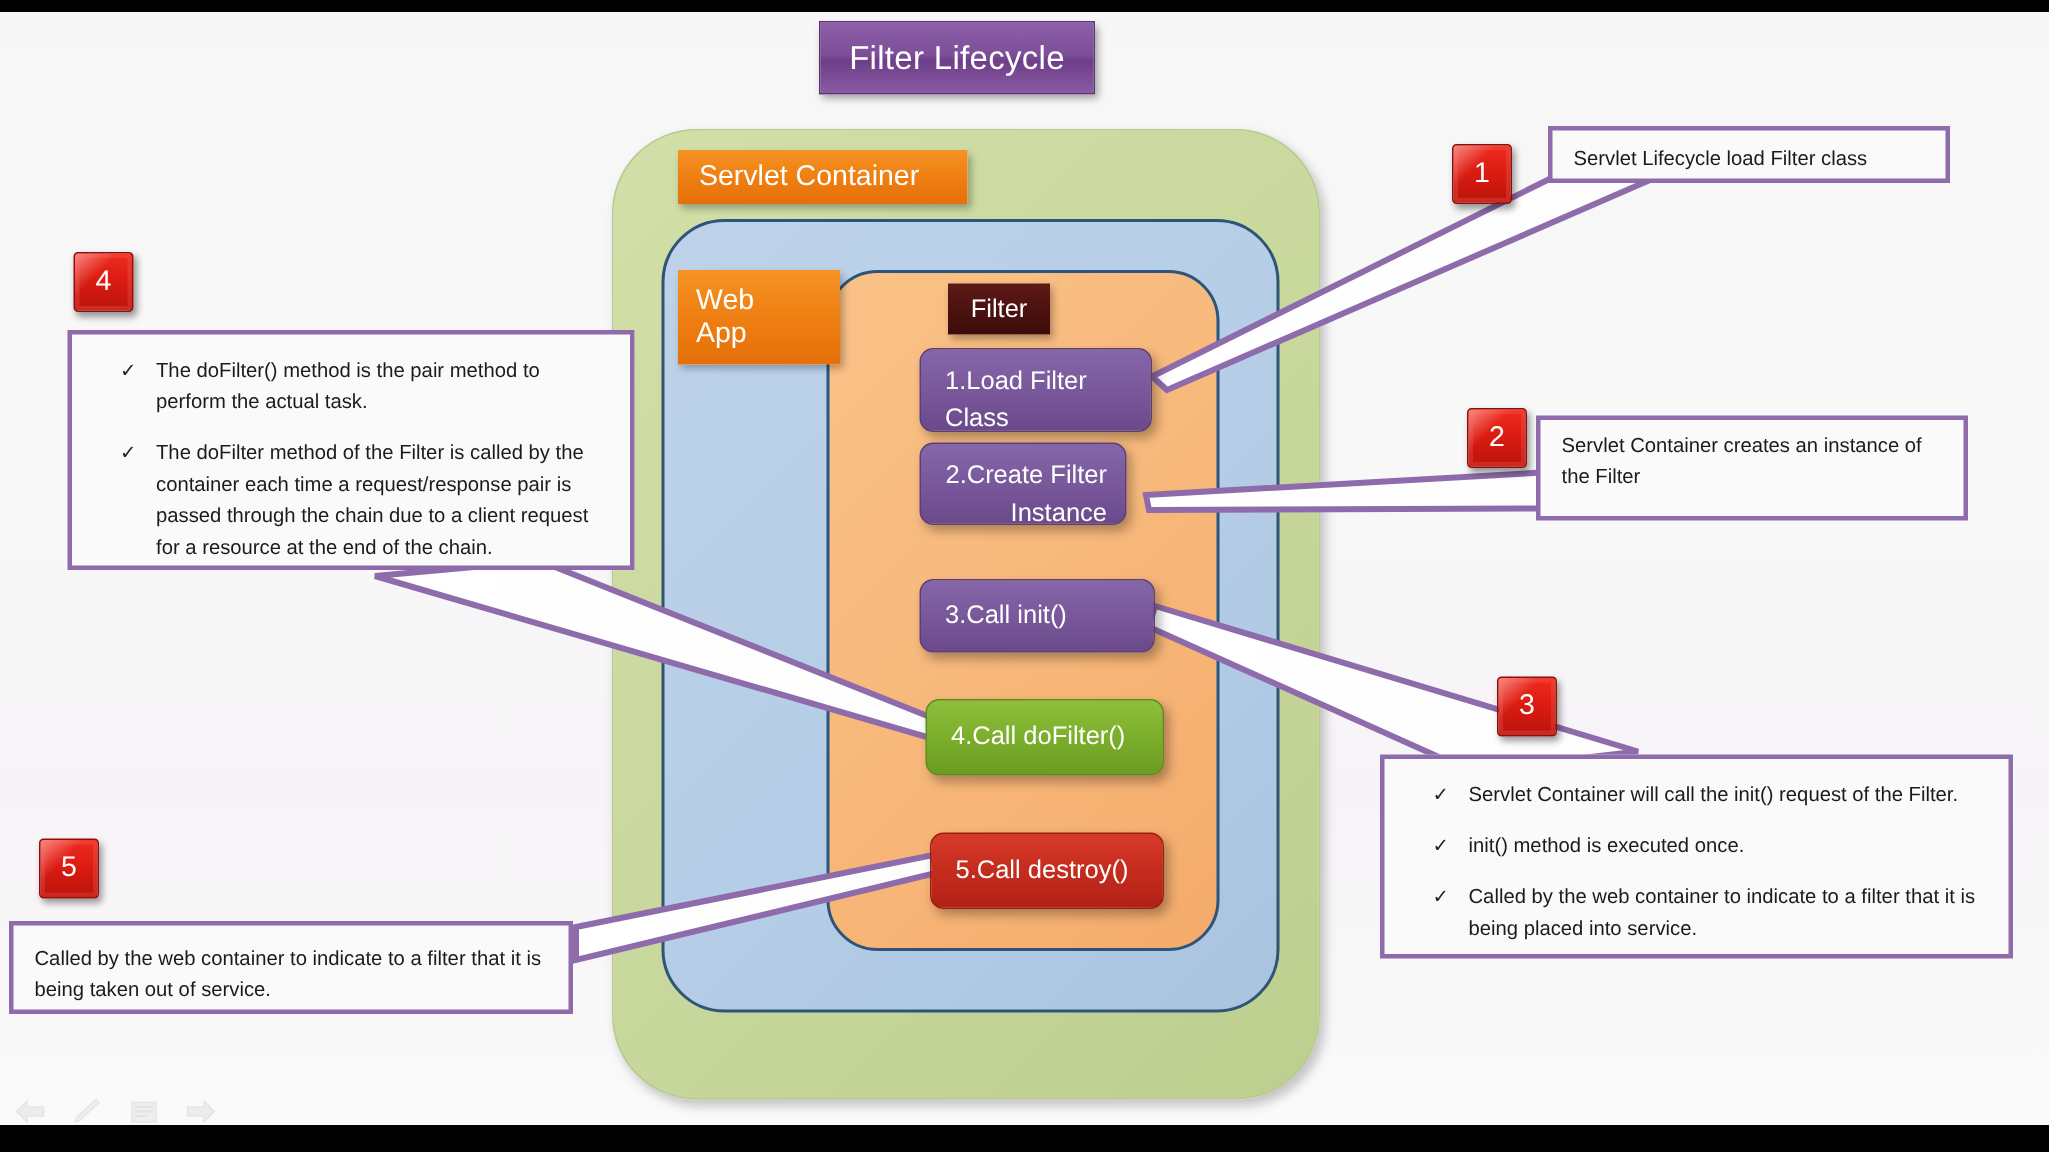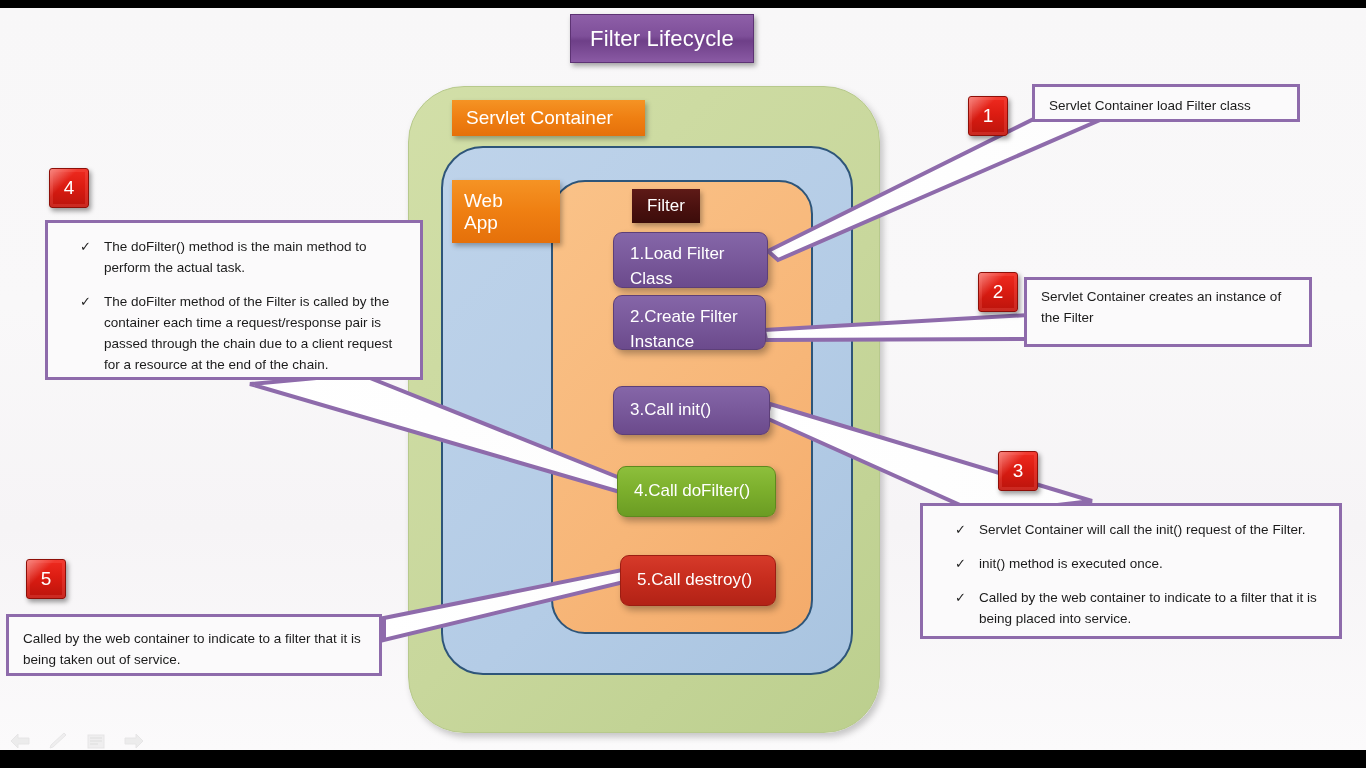--- a/index.html
+++ b/index.html
@@ -15,21 +15,20 @@
   }
 
   
   #title{
     position:absolute;left:546px;top:6px;width:182px;height:47px;
     background:linear-gradient(180deg,#8e5fa8 0%,#7e4f99 45%,#6e3f88 55%,#8a5aa4 100%);
     border:1px solid #5d3374;
     box-shadow:2px 3px 5px rgba(0,0,0,.35);
     color:#fff;font-size:22px;display:flex;align-items:center;justify-content:center;
     letter-spacing:.2px;
-    margin-left:24px;
   }
 
   
   #green-box{
     position:absolute;left:408px;top:78px;width:470px;height:645px;
     background:linear-gradient(135deg,#d2dfa8 0%,#c8d79c 55%,#bccf8e 100%);
     border-radius:56px;border:1px solid #b7c98c;
     box-shadow:3px 4px 7px rgba(0,0,0,.22);
   }
   #blue-box{
@@ -62,21 +61,21 @@
     position:absolute;color:#fff;font-size:17px;line-height:1.45;
     border-radius:9px;padding:9px 12px 9px 16px;
     box-shadow:3px 4px 7px rgba(0,0,0,.3);
     box-sizing:border-box;
   }
   .step.purple{background:linear-gradient(180deg,#8566a8 0%,#7a5a9c 45%,#6b4a8c 100%);border:1px solid #5d3f78;}
   .step.green {background:linear-gradient(180deg,#8dbf3c 0%,#7db02d 45%,#6b9c23 100%);border:1px solid #5d8a1e;}
   .step.red   {background:linear-gradient(180deg,#d63a2a 0%,#c72d1e 45%,#b22216 100%);border:1px solid #9c1d12;}
 
   #step1{left:613px;top:224px;width:155px;height:56px;}
-  #step2{left:613px;top:287px;width:153px;height:55px;}
+  #step2{left:613px;top:287px;width:138px;height:55px;text-align:right;}
   #step3{left:613px;top:378px;width:157px;height:49px;display:flex;align-items:center;}
   #step4{left:617px;top:458px;width:159px;height:51px;display:flex;align-items:center;}
   #step5{left:620px;top:547px;width:156px;height:51px;display:flex;align-items:center;}
 
   
   .badge{
     position:absolute;width:38px;height:38px;color:#fff;font-size:19px;
     display:flex;align-items:center;justify-content:center;
     background:
       linear-gradient(135deg,rgba(255,255,255,.45) 0%,rgba(255,255,255,0) 38%),
@@ -163,21 +162,21 @@
     <div class="step green" id="step4">4.Call doFilter()</div>
     <div class="step red" id="step5">5.Call destroy()</div>
 
     <div class="badge" id="badge1">1</div>
     <div class="badge" id="badge2">2</div>
     <div class="badge" id="badge3">3</div>
     <div class="badge" id="badge4">4</div>
     <div class="badge" id="badge5">5</div>
 
     <div class="callout" id="co1">
-      <div class="plain">Servlet Container load  Filter class</div>
+      <div class="plain">Servlet Lifecycle load  Filter class</div>
     </div>
 
     <div class="callout" id="co2">
       <div class="plain">Servlet Container creates an instance of the Filter</div>
     </div>
 
     <div class="callout" id="co3">
       <div class="bullet">
         <span class="ck">✓</span>
         <span class="tx">Servlet Container will call the init() request of the Filter.</span>
@@ -188,21 +187,21 @@
       </div>
       <div class="bullet">
         <span class="ck">✓</span>
         <span class="tx">Called by the web container to indicate to a filter that it is being placed into service.</span>
       </div>
     </div>
 
     <div class="callout" id="co4">
       <div class="bullet">
         <span class="ck">✓</span>
-        <span class="tx">The doFilter() method is the main method to perform the actual task.</span>
+        <span class="tx">The doFilter() method is the pair method to perform the actual task.</span>
       </div>
       <div class="bullet">
         <span class="ck">✓</span>
         <span class="tx">The doFilter method of the Filter is called by the container each time a request/response pair is passed through the chain due to a client request for a resource at the end of the chain.</span>
       </div>
     </div>
 
     <div class="callout" id="co5">
       <div class="plain">Called by the web container to indicate to a filter that it is being taken out of service.</div>
     </div>

